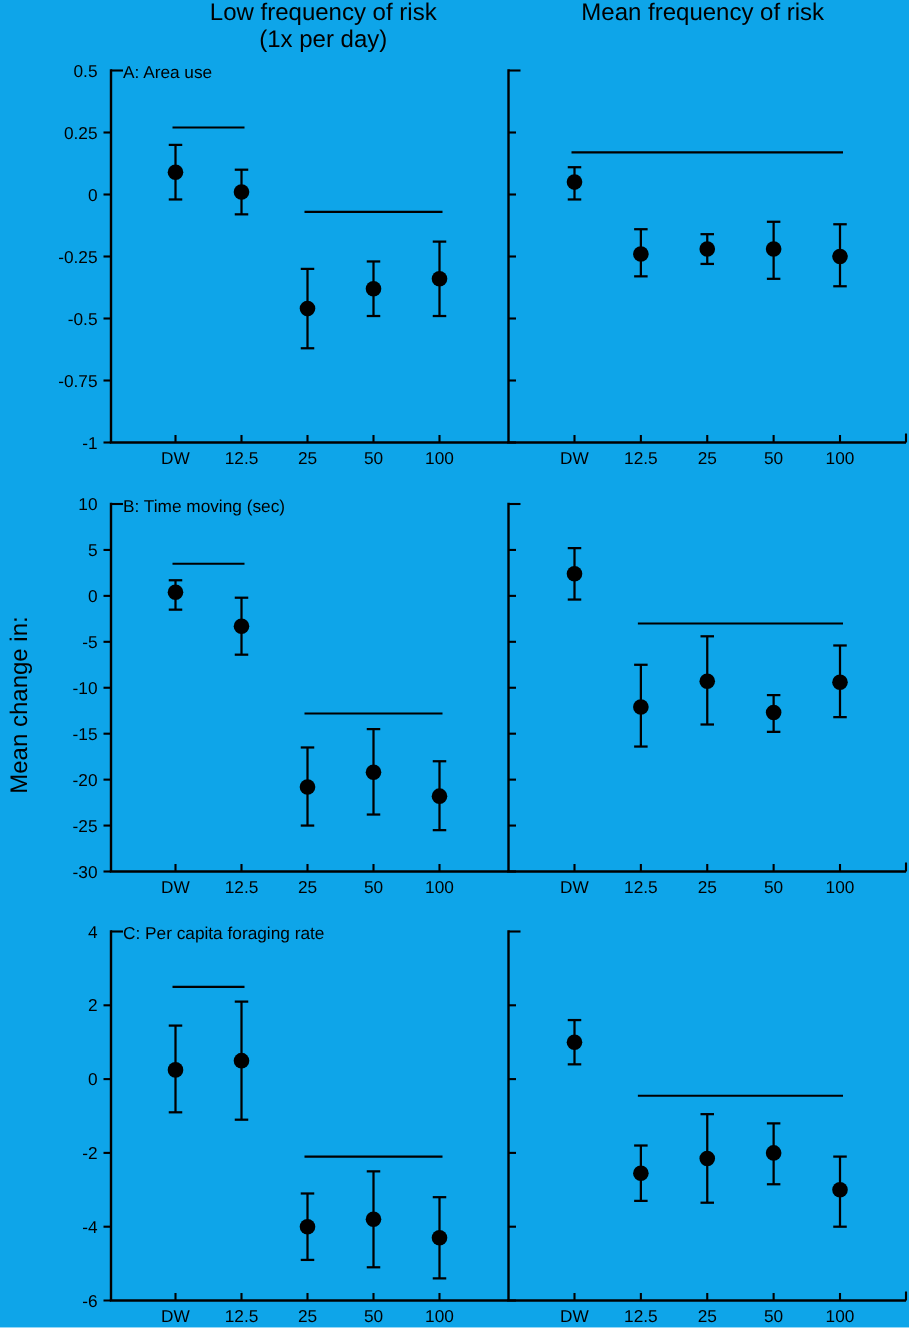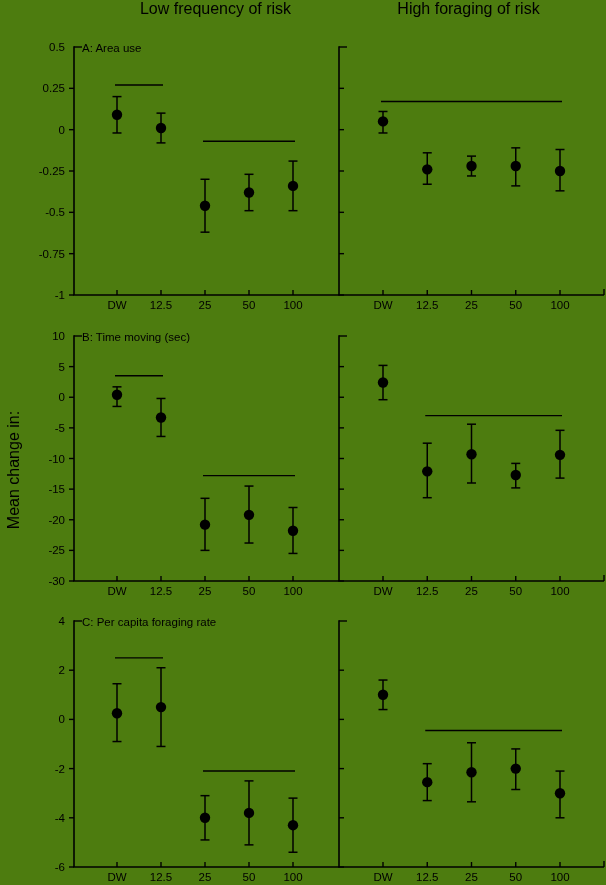--- a/index.html
+++ b/index.html
@@ -1,19 +1,19 @@
 <!DOCTYPE html>
 <html><head>
 <meta charset="utf-8">
 <style>
   html,body{margin:0;padding:0;background:#fff;}
   .figure{
     position:relative;
     width:606px;height:885px;
-    background:#4d7c0f;
+    background:#0ea5e9;
     font-family:"Liberation Sans", sans-serif;
     color:#000;
     overflow:hidden;
   }
   .col-header{
     position:absolute;top:0;
     text-align:center;
     font-size:16px;line-height:18px;
     color:#000;
   }
@@ -33,24 +33,25 @@
     fill:#000;
   }
 </style>
 </head>
 <body>
 
 <div class="figure">
 
   <div class="col-header low">
     <span style="display:block">Low frequency of risk</span>
+    <span style="display:block">(1x per day)</span>
   </div>
 
   <div class="col-header high">
-    <span style="display:block">High foraging of risk</span>
+    <span style="display:block">Mean frequency of risk</span>
   </div>
 
   <div class="y-axis-label">Mean change in:</div>
 
   <svg id="chart-svg" width="606" height="885" viewBox="0 0 606 885">
       <g>
         <line x1="115" y1="85.02666666666667" x2="163" y2="85.02666666666667" stroke="#000000" stroke-width="1.4"></line>
         <line x1="203" y1="141.24" x2="295" y2="141.24" stroke="#000000" stroke-width="1.4"></line>
         <line x1="117" y1="96.60000000000002" x2="117" y2="132.97333333333333" stroke="#000000" stroke-width="1.5"></line>
         <line x1="112.5" y1="96.60000000000002" x2="121.5" y2="96.60000000000002" stroke="#000000" stroke-width="1.5"></line>

